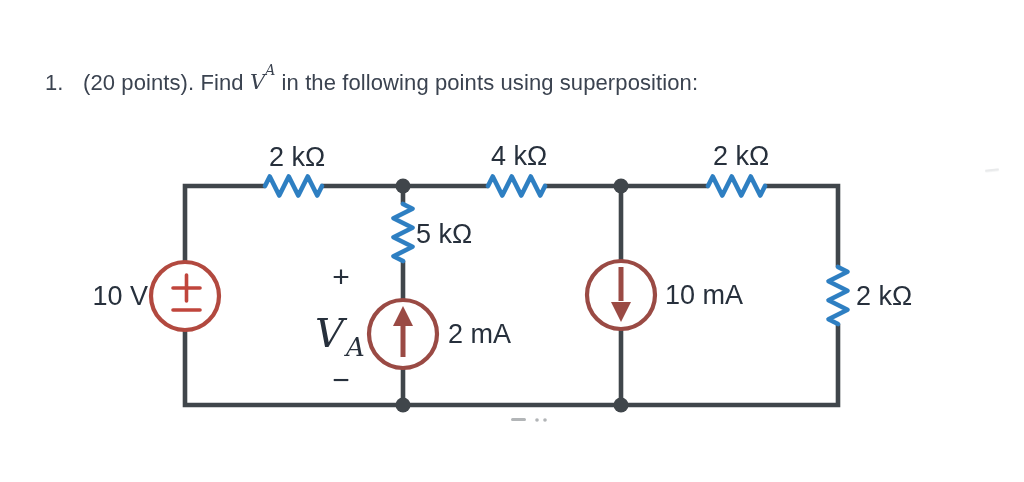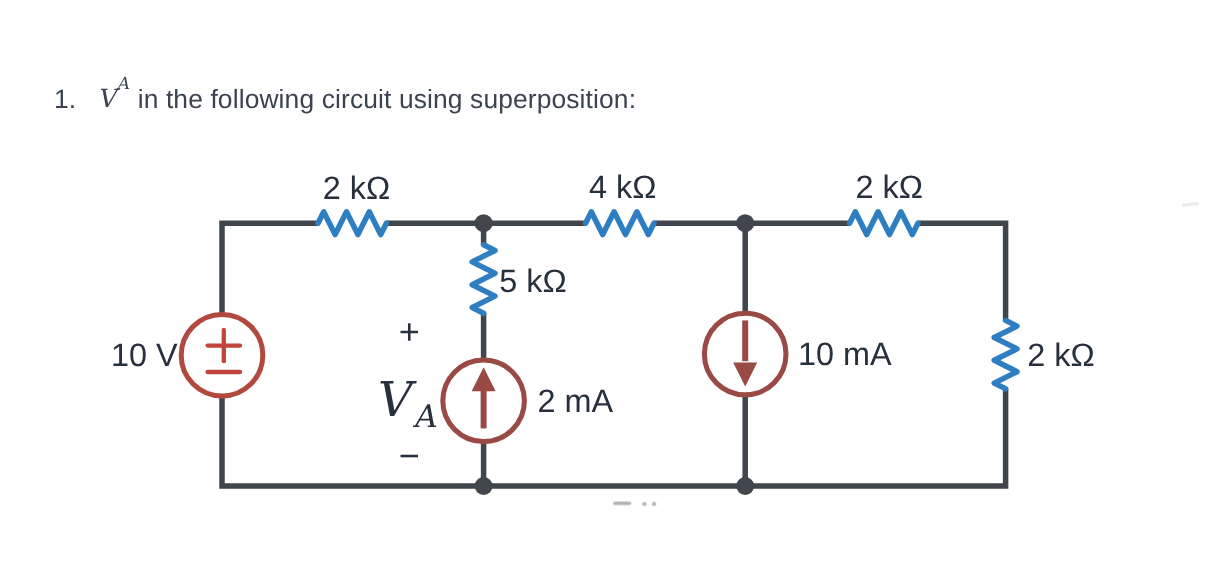--- a/index.html
+++ b/index.html
@@ -75,21 +75,21 @@
     font-size: 26px;
   }
   .artifact { opacity: 0.5; }
 </style>
 </head>
 <body>
 
 <div class="page">
 
   <div class="title">
-    <span class="num">1.</span><span class="tva-v">V</span><span class="tva-sub">A</span><span> in the following circuit using superposition:</span>
+    <span class="num">1.</span><span>(20 points). Find </span><span class="tva-v">V</span><span class="tva-sub">A</span><span> in the following points using superposition:</span>
   </div>
 
   <svg class="circuit" width="1024" height="482" viewBox="0 0 1024 482">
     <defs>
       <path id="zigzag" d="m0,0 l4.75,-9.5 l9.5,19 l9.5,-19 l9.5,19 l9.5,-19 l9.5,19 l4.75,-9.5"></path>
     </defs>
 
     <g>
       <path class="wire" d="M185,262 V186 H265"></path>
       <path class="wire" d="M322,186 H488"></path>

